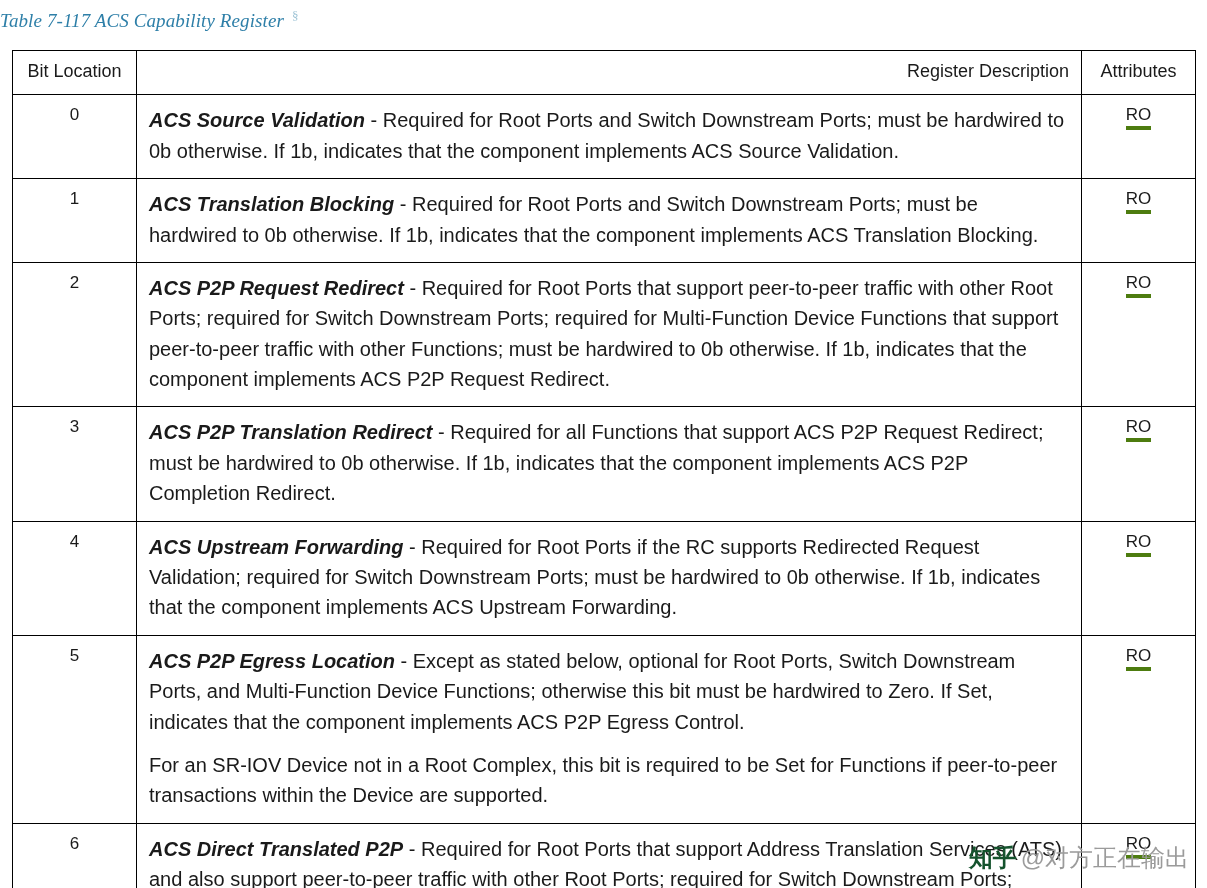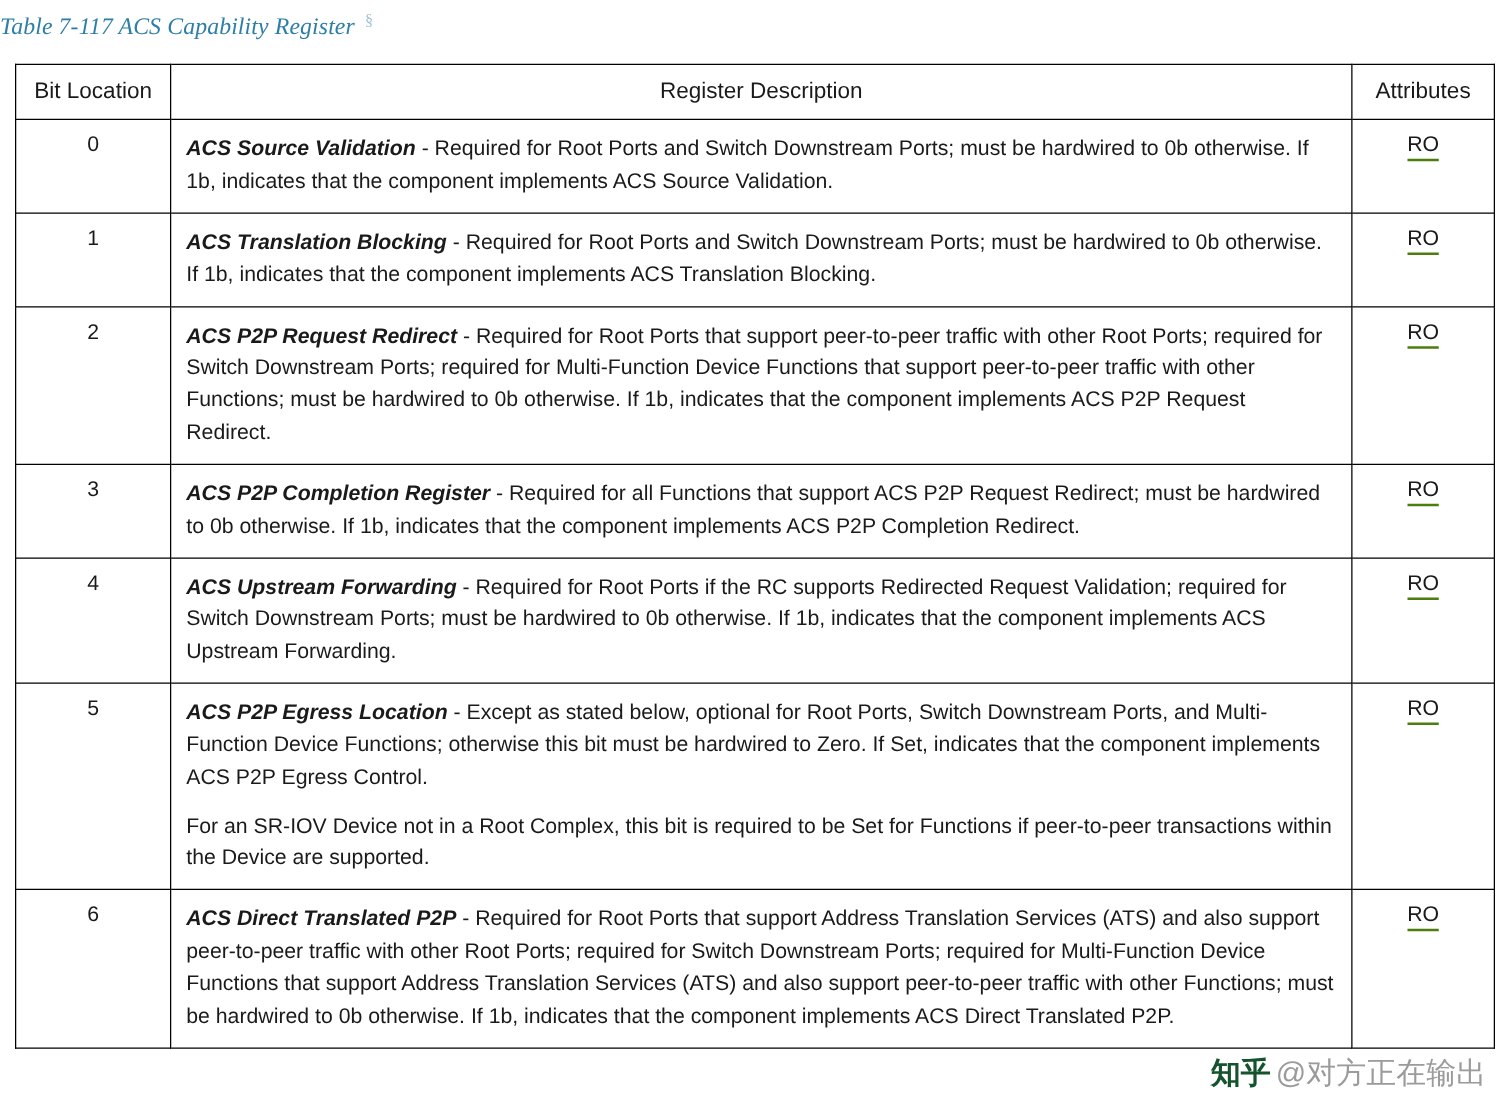--- a/index.html
+++ b/index.html
@@ -48,42 +48,42 @@
   }
   col.c-bit   { width: 124px; }
   col.c-desc  { width: 945px; }
   col.c-attr  { width: 114px; }
 
   thead th {
     font-weight: normal;
     font-size: 18px;
     padding-top: 14px;
     padding-bottom: 16px;
-    text-align: center;
+    text-align: right;
   }
   th.bit-head { text-align: center; }
   th.attr-head { text-align: center; }
 
   td.bit {
     text-align: center;
     font-size: 17px;
     padding-top: 12px;
   }
   td.attr {
     text-align: center;
     font-size: 17px;
     padding-top: 12px;
   }
   td.attr .ro {
     display: inline-block;
-    border-bottom: 2px solid #4d7c0f;
+    border-bottom: 4px solid #4d7c0f;
     padding-bottom: 1px;
   }
   td.desc {
-    font-size: 17px;
+    font-size: 20px;
     line-height: 1.52;
   }
   td.desc p {
     margin: 0;
   }
   td.desc p + p {
     margin-top: 13px;
   }
   .term {
     font-weight: bold;
@@ -144,21 +144,21 @@
     <tr>
       <td class="bit">2</td>
       <td class="desc">
         <p><span class="term">ACS P2P Request Redirect</span><span> - Required for Root Ports that support peer-to-peer traffic with other Root Ports; required for Switch Downstream Ports; required for Multi-Function Device Functions that support peer-to-peer traffic with other Functions; must be hardwired to 0b otherwise. If 1b, indicates that the component implements ACS P2P Request Redirect.</span></p>
       </td>
       <td class="attr"><span class="ro">RO</span></td>
     </tr>
     <tr>
       <td class="bit">3</td>
       <td class="desc">
-        <p><span class="term">ACS P2P Completion Register</span><span> - Required for all Functions that support ACS P2P Request Redirect; must be hardwired to 0b otherwise. If 1b, indicates that the component implements ACS P2P Completion Redirect.</span></p>
+        <p><span class="term">ACS P2P Translation Redirect</span><span> - Required for all Functions that support ACS P2P Request Redirect; must be hardwired to 0b otherwise. If 1b, indicates that the component implements ACS P2P Completion Redirect.</span></p>
       </td>
       <td class="attr"><span class="ro">RO</span></td>
     </tr>
     <tr>
       <td class="bit">4</td>
       <td class="desc">
         <p><span class="term">ACS Upstream Forwarding</span><span> - Required for Root Ports if the RC supports Redirected Request Validation; required for Switch Downstream Ports; must be hardwired to 0b otherwise. If 1b, indicates that the component implements ACS Upstream Forwarding.</span></p>
       </td>
       <td class="attr"><span class="ro">RO</span></td>
     </tr>

